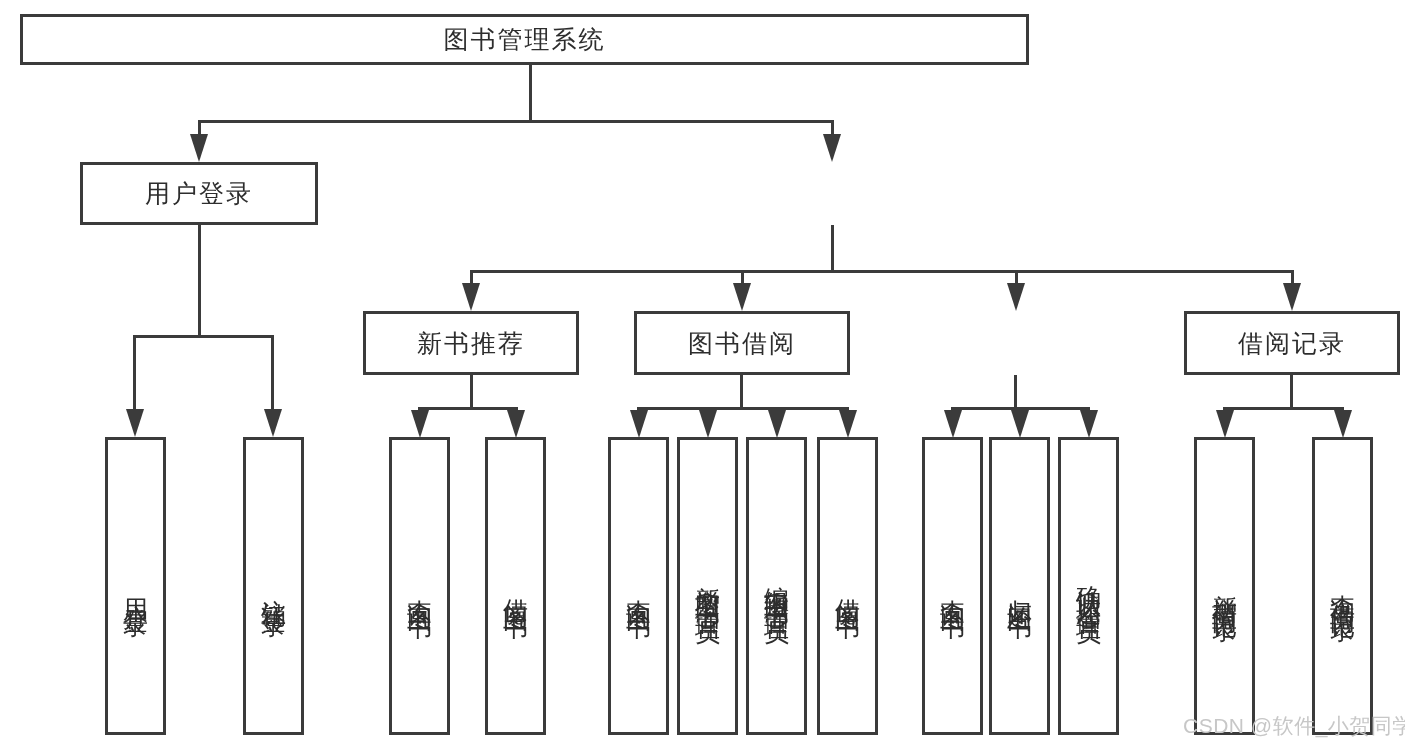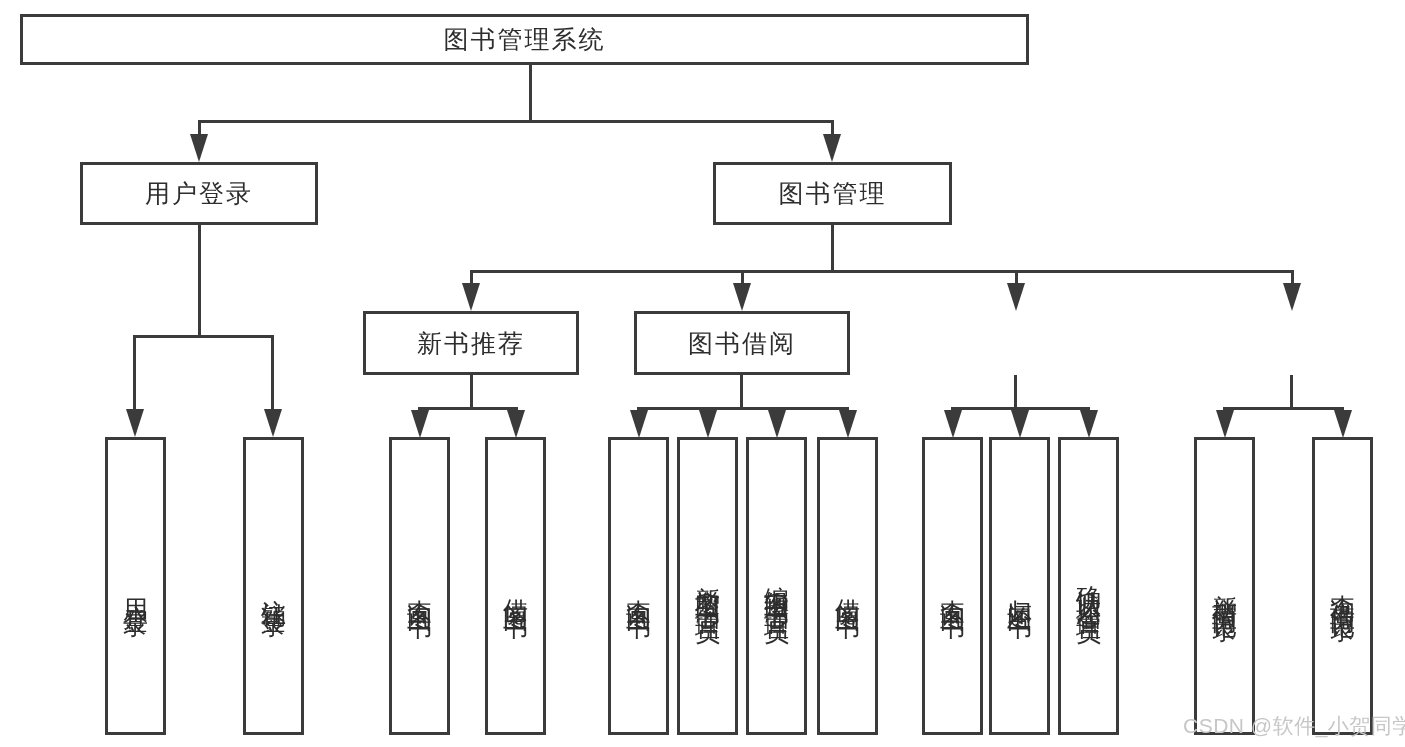--- a/index.html
+++ b/index.html
@@ -41,33 +41,33 @@
 <div class="canvas">
 
   <div class="box" style="left:20px;top:14px;width:1009px;height:51px">
     <span class="hlabel">图书管理系统</span>
   </div>
 
   <div class="box" style="left:80px;top:162px;width:238px;height:63px">
     <span class="hlabel">用户登录</span>
   </div>
 
-  <div class="box" style="left:713px;top:162px;width:239px;height:63px">
-    <span class="hlabel">图书管理</span>
-  </div>
 
   <div class="box" style="left:634px;top:311px;width:216px;height:64px">
     <span class="hlabel">图书借阅</span>
   </div>
 
   <div class="box" style="left:363px;top:311px;width:216px;height:64px">
     <span class="hlabel">新书推荐</span>
   </div>
 
 
+  <div class="box" style="left:1184px;top:311px;width:216px;height:64px">
+    <span class="hlabel">借阅记录</span>
+  </div>
 
   <div class="box" style="left:105px;top:437px;width:61px;height:298px">
     <span class="vlabel">用户登录</span>
   </div>
   <div class="box" style="left:243px;top:437px;width:61px;height:298px">
     <span class="vlabel">注销登录</span>
   </div>
 
   <div class="box" style="left:389px;top:437px;width:61px;height:298px">
     <span class="vlabel">查询图书</span>

